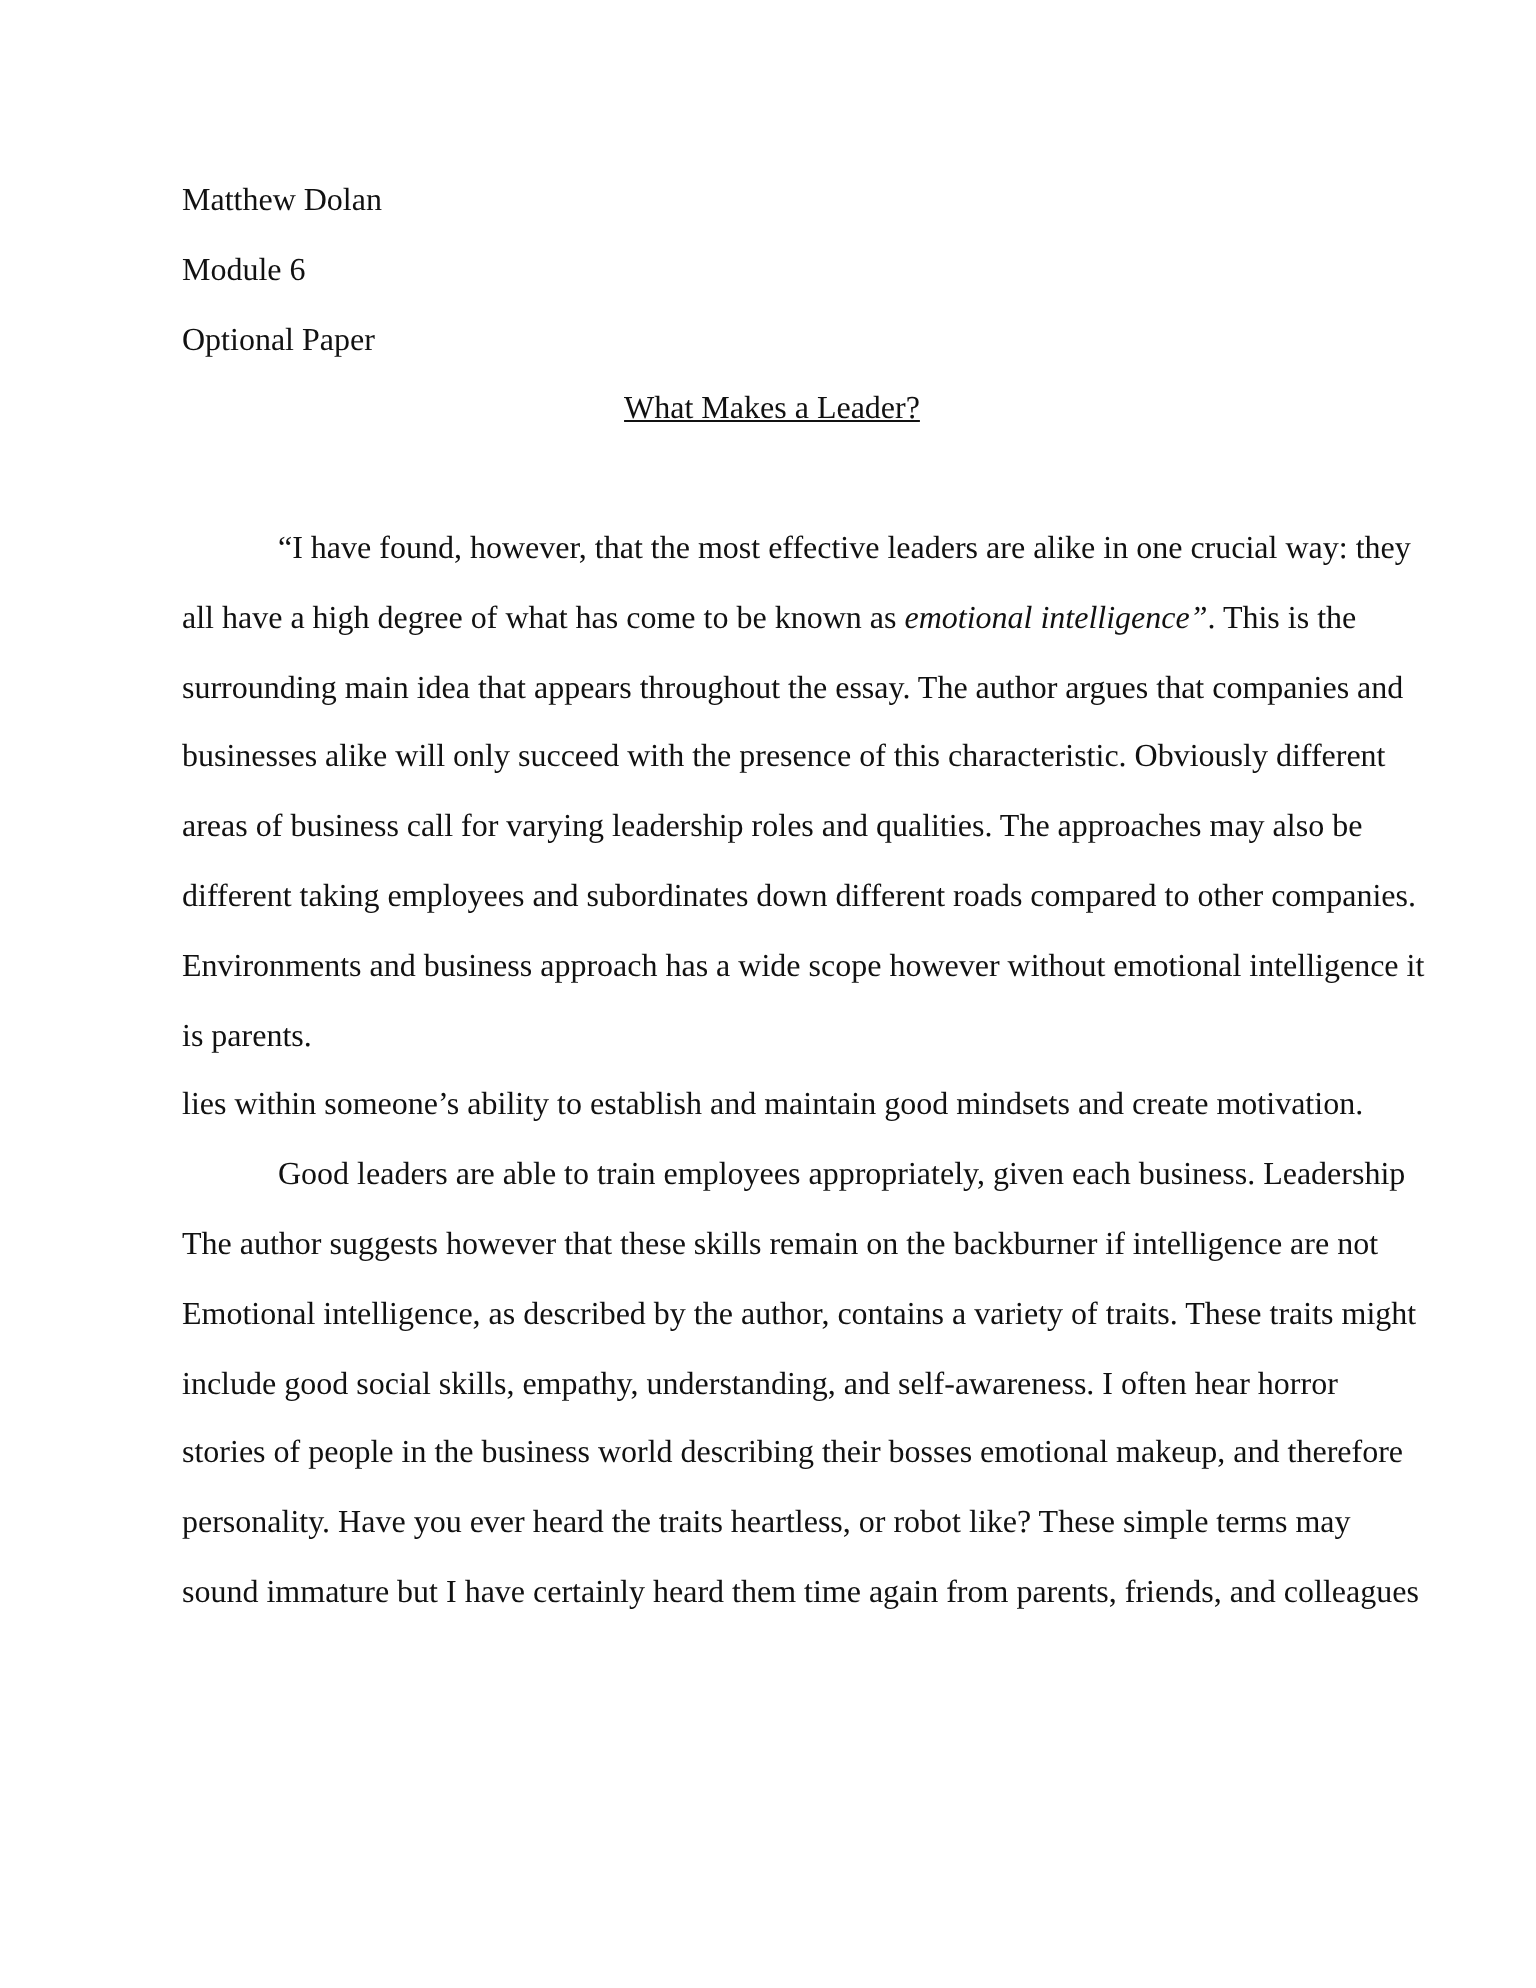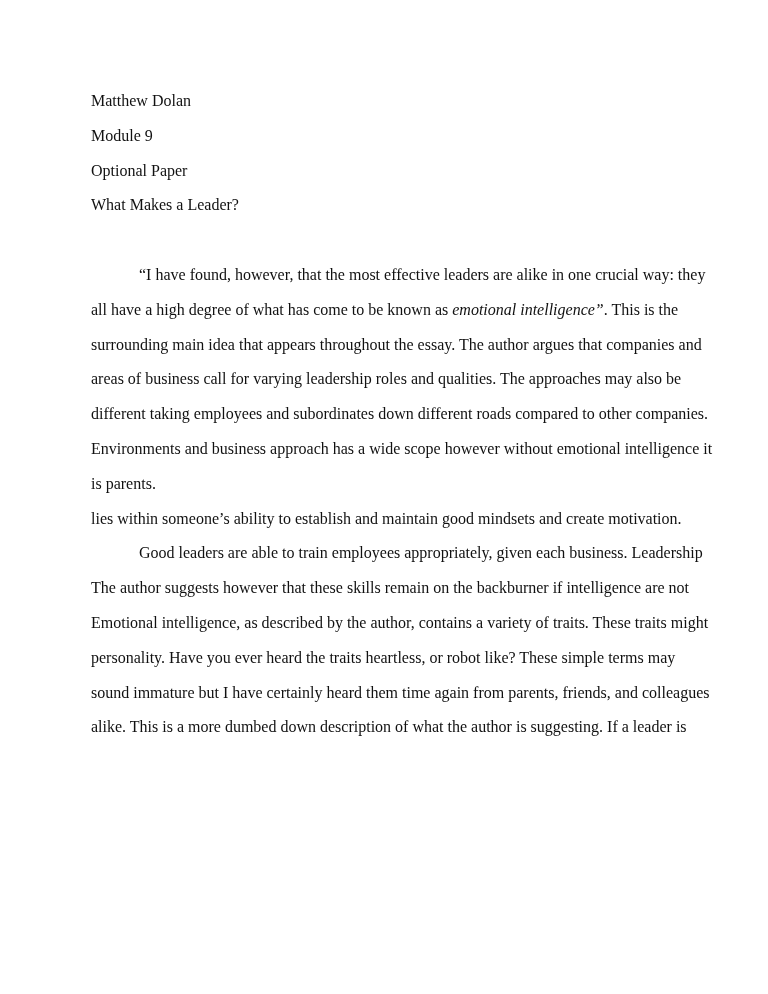--- a/index.html
+++ b/index.html
@@ -8,54 +8,56 @@
     position: absolute; left: 0; top: 0; width: 768px; height: 994px;
     background: #ffffff; color: #111111;
     font-family: "Liberation Serif", "DejaVu Serif", serif;
     font-size: 16px;
   }
   .content {
     position: absolute; left: 91px; top: 84px; width: 590px;
     line-height: 34.8px;
   }
   .hdr-line { display: block; white-space: nowrap; }
-  .title { display: block; text-align: left; }
+  .title { display: block; text-align: center; text-decoration: underline; }
   .blank { display: block; height: 34.8px; }
   .para { margin: 0; text-align: left; }
   .line { display: block; white-space: nowrap; }
   .line.first { padding-left: 48px; text-align: center; }
   em { font-style: italic; }
 </style>
 </head>
 <body>
 
 <div class="page">
   <div class="content">
     <span class="hdr-line">Matthew Dolan</span>
-    <span class="hdr-line">Module 9</span>
+    <span class="hdr-line">Module 6</span>
     <span class="hdr-line">Optional Paper</span>
     <span class="title">What Makes a Leader?</span>
     <span class="blank"></span>
 
     <div class="para">
       <span class="line first"><span>“I have found, however, that the most effective leaders are alike in one crucial way: they</span></span>
       <span class="line"><span>all have a high degree of what has come to be known as </span><em>emotional intelligence”</em><span>.  This is the</span></span>
       <span class="line">surrounding main idea that appears throughout the essay.  The author argues that companies and</span>
+      <span class="line">businesses alike will only succeed with the presence of this characteristic.  Obviously different</span>
       <span class="line">areas of business call for varying leadership roles and qualities.  The approaches may also be</span>
       <span class="line">different taking employees and subordinates down different roads compared to other companies.</span>
       <span class="line">Environments and business approach has a wide scope however without emotional intelligence it</span>
       <span class="line">is parents.</span>
     </div>
 
     <div class="para">
       <span class="line">lies within someone’s ability to establish and maintain good mindsets and create motivation.</span>
       <span class="line first">Good leaders are able to train employees appropriately, given each business.  Leadership</span>
       <span class="line">The author suggests however that these skills remain on the backburner if intelligence are not</span>
     </div>
 
     <div class="para">
       <span class="line">Emotional intelligence, as described by the author, contains a variety of traits.  These traits might</span>
+      <span class="line">include good social skills, empathy, understanding, and self-awareness.  I often hear horror</span>
+      <span class="line">stories of people in the business world describing their bosses emotional makeup, and therefore</span>
       <span class="line">personality.  Have you ever heard the traits heartless, or robot like?  These simple terms may</span>
       <span class="line">sound immature but I have certainly heard them time again from parents, friends, and colleagues</span>
-      <span class="line">alike.  This is a more dumbed down description of what the author is suggesting.  If a leader is</span>
     </div>
   </div>
 </div>
 
 </body></html>

